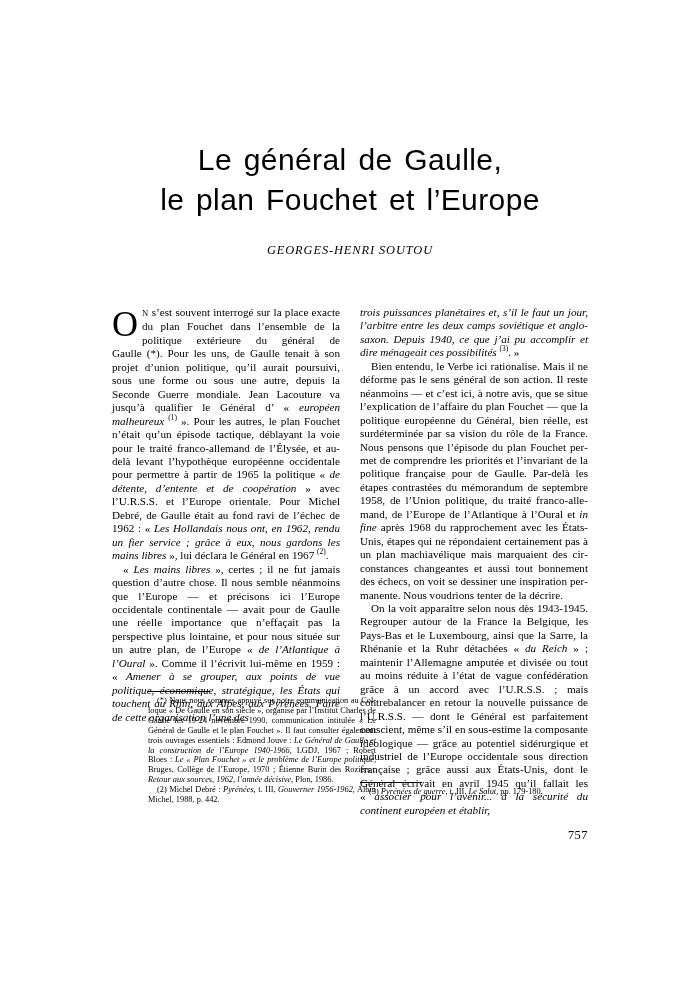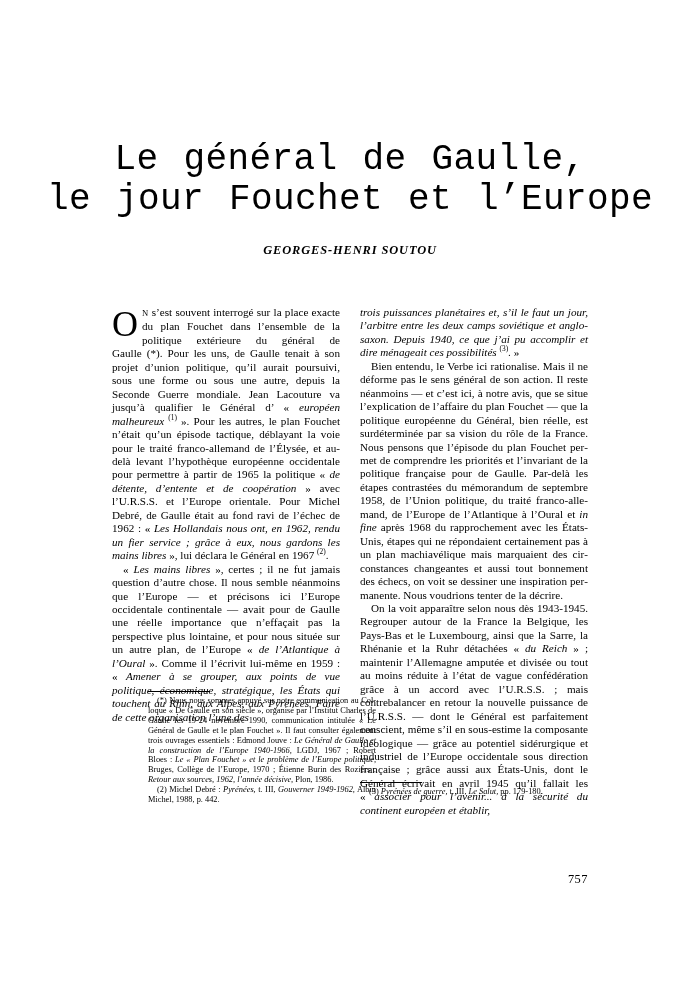--- a/index.html
+++ b/index.html
@@ -26,39 +26,39 @@
 
   
   .title-block {
     position: absolute;
     left: 0;
     top: 140px;
     width: 700px;
     text-align: center;
   }
   .title-line {
-    font-family: Liberation Mono, monospace;
-    font-size: 36px;
+    font-family: Liberation Sans, sans-serif;
+    font-size: 30px;
     font-weight: normal;
     line-height: 40px;
     letter-spacing: 0.4px;
     white-space: nowrap;
   }
   .title-line-1 { word-spacing: 3px; }
   .title-line-2 { word-spacing: 3px; }
 
   .byline {
     position: absolute;
     left: 0;
     top: 243px;
     width: 700px;
     text-align: center;
     font-family: "Liberation Serif", "DejaVu Serif", serif;
     font-style: italic;
-    font-weight: bold;
+    font-weight: normal;
     font-size: 12.4px;
     letter-spacing: 0.9px;
   }
 
   
   .columns {
     position: absolute;
     left: 112px;
     top: 306px;
     width: 476px;
@@ -130,31 +130,30 @@
 
   
   .page-number {
     position: absolute;
     left: 360px;
     top: 828px;
     width: 228px;
     text-align: right;
     font-size: 12.4px;
     letter-spacing: 0.5px;
-    margin-top: 44px;
   }
 </style>
 </head>
 <body>
 
 <div class="page">
 
   <div class="title-block">
     <div class="title-line title-line-1">Le général de Gaulle,</div>
-    <div class="title-line title-line-2">le jour Fouchet et l’Europe</div>
+    <div class="title-line title-line-2">le plan Fouchet et l’Europe</div>
   </div>
 
   <div class="byline">GEORGES-HENRI SOUTOU</div>
 
   <div class="columns">
 
     <div class="col col-left">
       <div class="body-text">
 
         <p class="no-indent"><span class="dropcap">O</span><span class="smallcaps">N</span> s’est souvent interrogé sur la place exacte du plan Fouchet dans l’ensemble de la politique extérieure du général de Gaulle&nbsp;(*). Pour les uns, de Gaulle tenait à son pro­jet d’union politique, qu’il aurait poursuivi, sous une forme ou sous une autre, depuis la Seconde Guerre mondiale. Jean Lacouture va jusqu’à quali­fier le Général d’ «&nbsp;<i>européen malheureux</i>&nbsp;<sup>(1)</sup>&nbsp;». Pour les autres, le plan Fouchet n’était qu’un épisode tactique, déblayant la voie pour le traité franco-allemand de l’Élysée, et au-delà levant l’hypo­thèque européenne occidentale pour permettre à partir de 1965 la politique «&nbsp;<i>de détente, d’entente et de coopération</i>&nbsp;» avec l’U.R.S.S. et l’Europe orien­tale. Pour Michel Debré, de Gaulle était au fond ravi de l’échec de 1962&nbsp;: «&nbsp;<i>Les Hollandais nous ont, en 1962, rendu un fier service&nbsp;; grâce à eux, nous gardons les mains libres</i>&nbsp;», lui déclara le Général en 1967&nbsp;<sup>(2)</sup>.</p>
@@ -176,21 +175,21 @@
       </div>
     </div>
   </div>
 
   <div class="footnotes fn-left">
     <div class="rule"></div>
 
     <p>(*) Nous nous sommes appuyé sur notre communication au Col­loque «&nbsp;De Gaulle en son siècle&nbsp;», organisé par l’Institut Charles de Gaulle les 19-24 novembre 1990, communication intitulée «&nbsp;Le Général de Gaulle et le plan Fouchet&nbsp;». Il faut consulter également trois ouvrages essentiels&nbsp;: Edmond Jouve&nbsp;: <i>Le Général de Gaulle et la construction de l’Europe 1940-1966,</i> LGDJ, 1967&nbsp;; Robert Bloes&nbsp;: <i>Le «&nbsp;Plan Fouchet&nbsp;» et le problème de l’Europe politique,</i> Bruges, Collège de l’Europe, 1970&nbsp;; Étienne Burin des Roziers&nbsp;: <i>Retour aux sources, 1962, l’année décisive,</i> Plon, 1986.</p>
 
 
-    <p>(2) Michel Debré&nbsp;: <i>Pyrénées,</i> t. III, <i>Gouverner 1949-1962,</i> Albin Michel, 1988, p. 442.</p>
+    <p>(2) Michel Debré&nbsp;: <i>Pyrénées,</i> t. III, <i>Gouverner 1956-1962,</i> Albin Michel, 1988, p. 442.</p>
   </div>
 
   <div class="footnotes fn-right">
     <div class="rule"></div>
     <p>(3) <i>Pyrénées de guerre,</i> t. III, <i>Le Salut,</i> pp. 179-180.</p>
   </div>
 
   <div class="page-number">757</div>
 
 </div>

